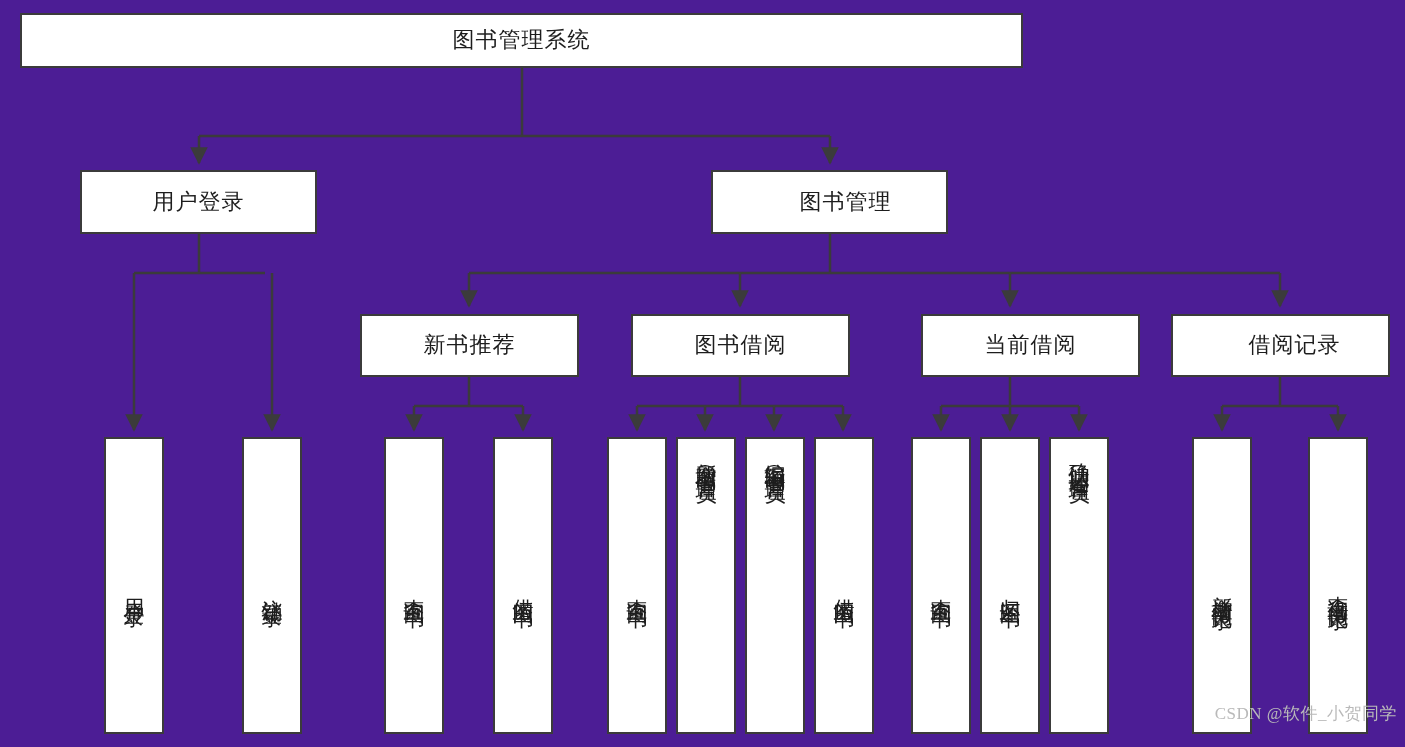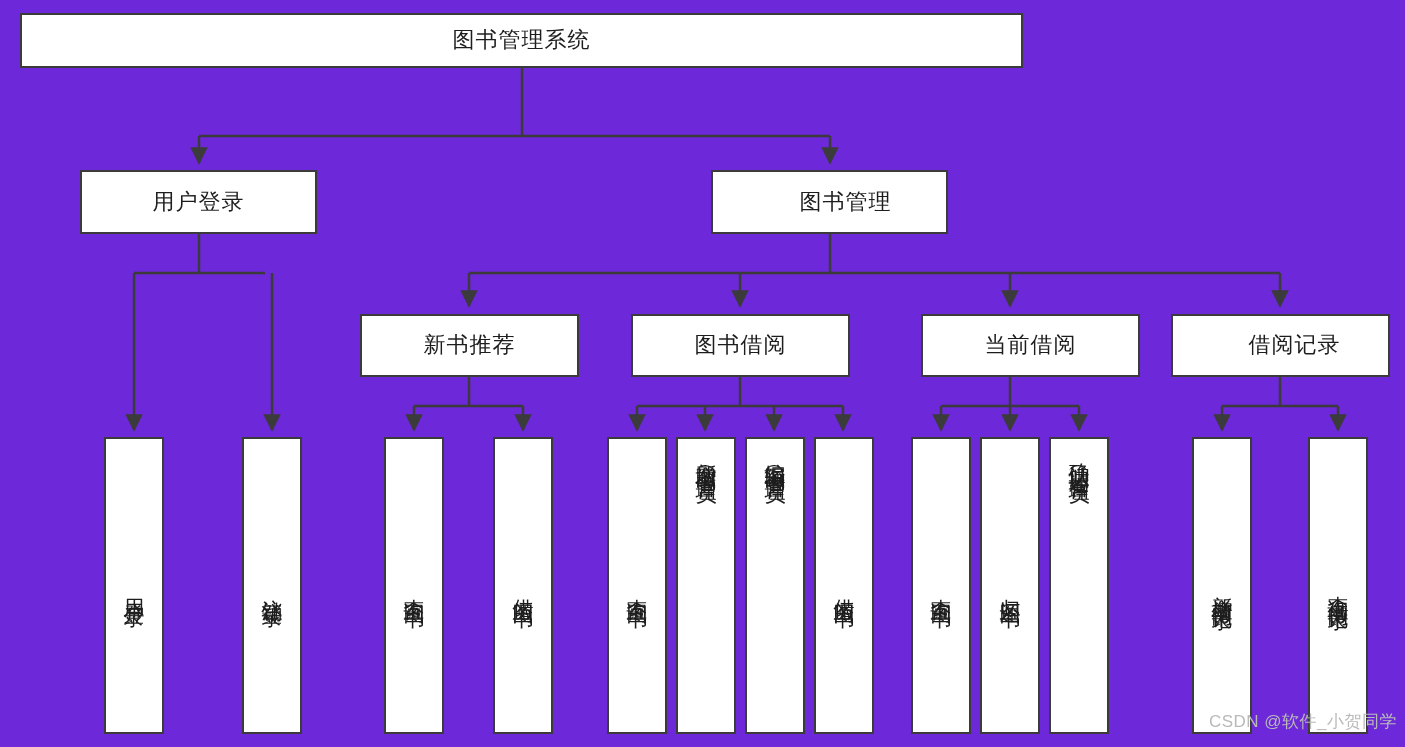--- a/index.html
+++ b/index.html
@@ -8,21 +8,21 @@
     padding: 0;
     background: #ffffff;
   }
   body {
     font-family: "Liberation Sans", "DejaVu Sans", sans-serif;
   }
   #canvas {
     position: relative;
     width: 1405px;
     height: 747px;
-    background: #6d28d9;
+    background: #4c1d95;
     overflow: hidden;
   }
   svg.connectors {
     position: absolute;
     left: 0;
     top: 0;
     width: 1405px;
     height: 747px;
     pointer-events: none;
   }
@@ -68,26 +68,26 @@
     overflow: hidden;
   }
   .leafwrap.topalign {
     align-items: flex-start;
     padding-top: 3px;
     box-sizing: border-box;
   }
   .watermark {
     position: absolute;
     right: 8px;
-    bottom: 14px;
+    bottom: 22px;
     font-size: 17px;
     color: #b9b9b9;
     letter-spacing: 0.5px;
     white-space: nowrap;
-    font-family: Liberation Sans, sans-serif;
+    font-family: Liberation Serif, serif;
   }
 </style>
 </head>
 <body>
 
 <div id="canvas">
 
   <svg class="connectors" viewBox="0 0 1405 747" xmlns="http://www.w3.org/2000/svg">
     <defs>
       <marker id="arrow" viewBox="0 0 10 10" refX="9" refY="5" markerWidth="7" markerHeight="7" orient="auto-start-reverse">

